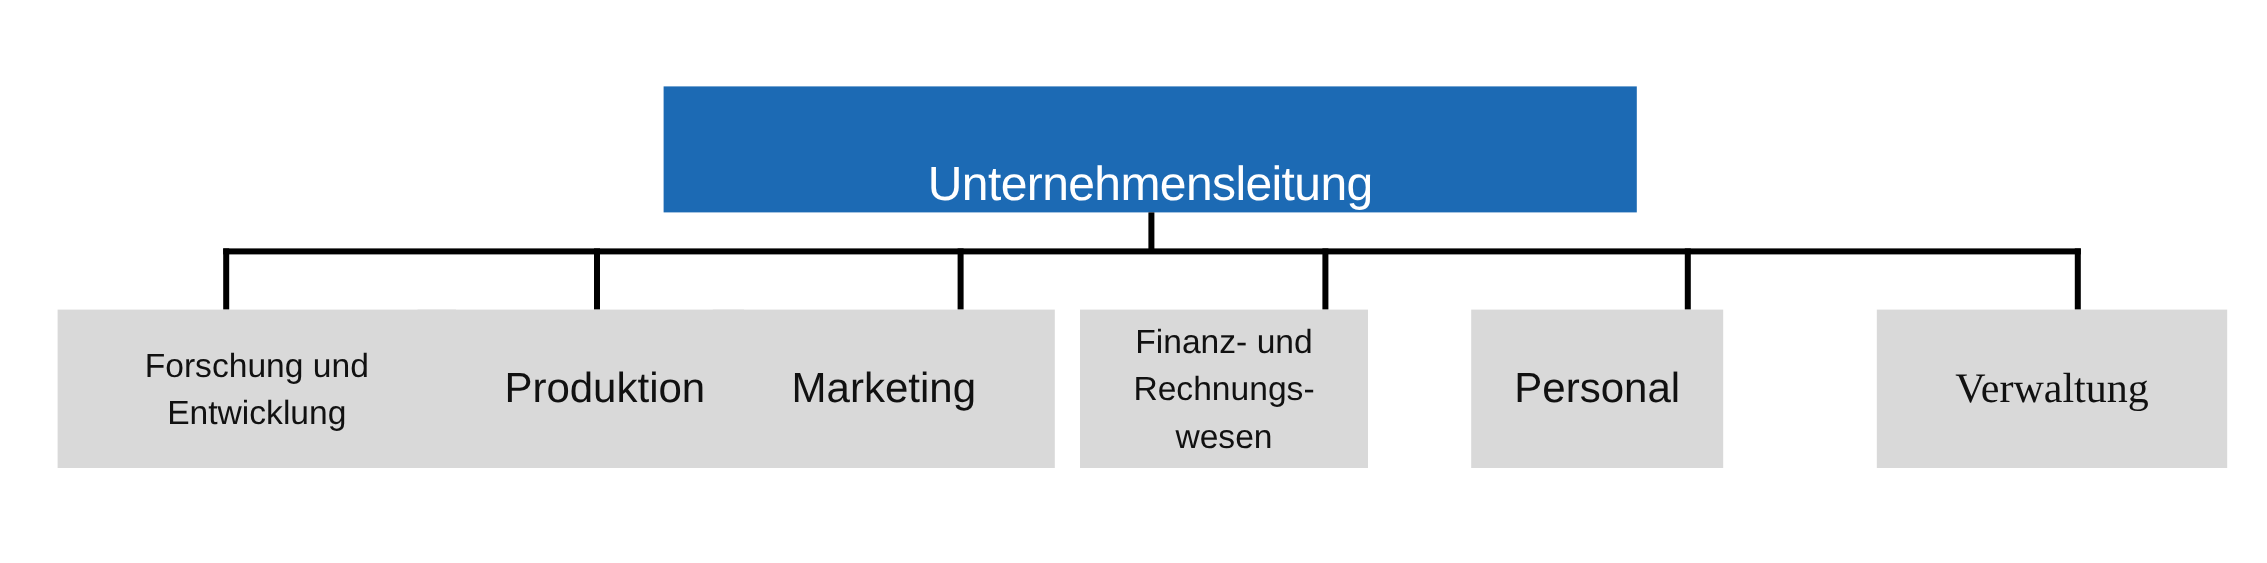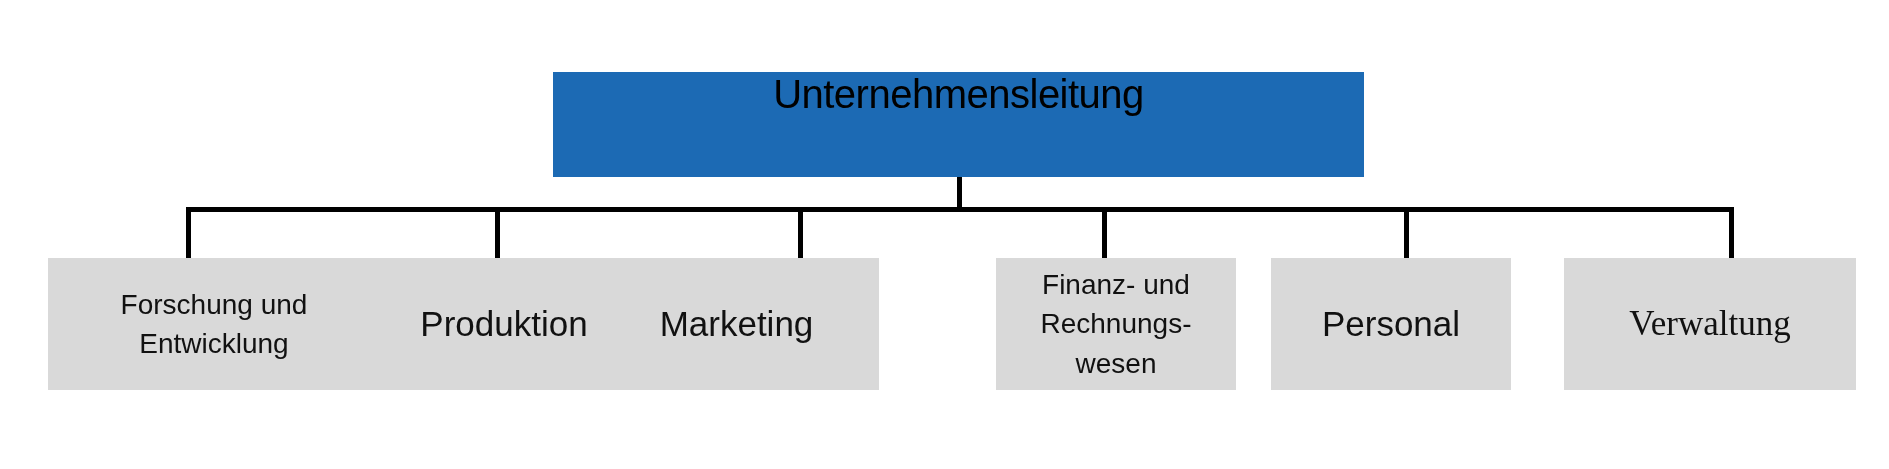--- a/index.html
+++ b/index.html
@@ -1,21 +1,21 @@
 <!DOCTYPE html>
 <html><head>
 <meta charset="utf-8">
 <style>
   html, body { margin: 0; padding: 0; background: #ffffff; }
   body { width: 1889px; height: 469px; position: relative; overflow: hidden;
          font-family: "Liberation Sans", sans-serif; }
   .root-box {
     position: absolute; left: 553px; top: 72px; width: 811px; height: 105px;
-    background: #1c6ab4; color: #000000;
-    display: flex; align-items: flex-start; justify-content: center;
+    background: #1c6ab4; color: #ffffff;
+    display: flex; align-items: flex-end; justify-content: center;
     font-size: 40px; letter-spacing: -0.5px;
   }
   .line { position: absolute; background: #000000; }
   .hline { left: 186px; top: 207px; width: 1548px; height: 5px; }
   .vline-root { left: 957px; top: 177px; width: 5px; height: 33px; }
   .vline { top: 207px; width: 5px; height: 51px; }
   .child {
     position: absolute; top: 258px; height: 132px;
     background: #d9d9d9; color: #111111;
     display: flex; align-items: center; justify-content: center;
@@ -45,23 +45,23 @@
 <div class="child" style="left:48px; width:332px;">
   <span class="fs-small">Forschung und
 Entwicklung</span>
 </div>
 <div class="child" style="left:348px; width:272px;padding-left:48px;">
   <span class="fs-large">Produktion</span>
 </div>
 <div class="child" style="left:594px; width:285px;">
   <span class="fs-large">Marketing</span>
 </div>
-<div class="child" style="left:996px; width:240px;">
+<div class="child" style="left:900px; width:240px;">
   <span class="fs-small">Finanz- und
 Rechnungs-
 wesen</span>
 </div>
-<div class="child" style="left:1271px; width:240px;">
+<div class="child" style="left:1226px; width:210px;">
   <span class="fs-large">Personal</span>
 </div>
 <div class="child" style="left:1564px; width:292px;font-family:Liberation Serif, serif;">
   <span class="fs-large">Verwaltung</span>
 </div>
 
 </body></html>

